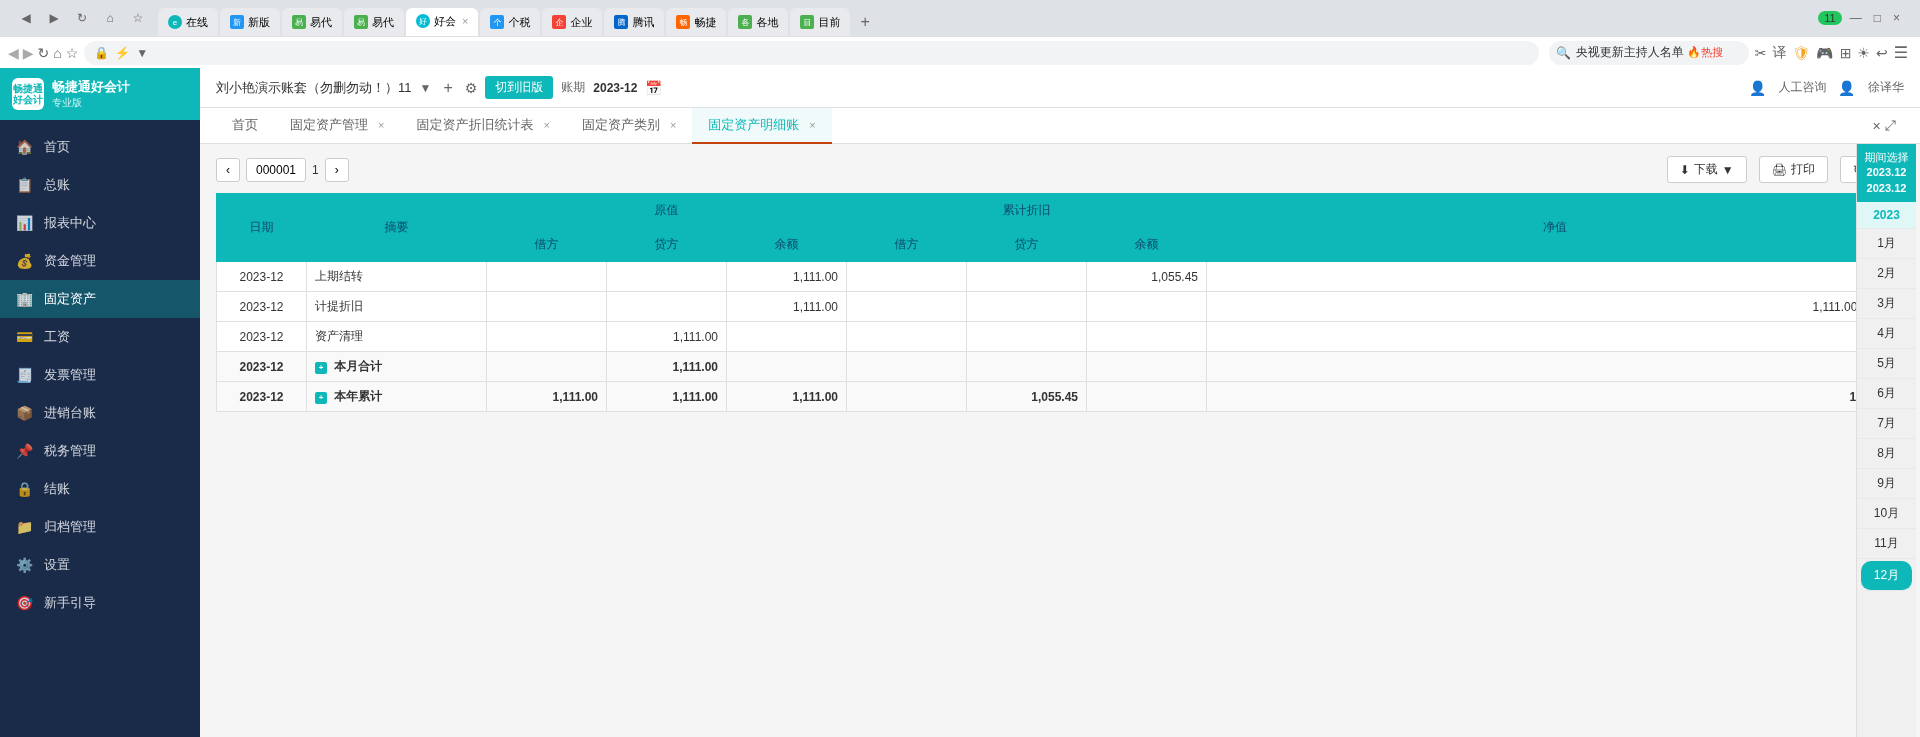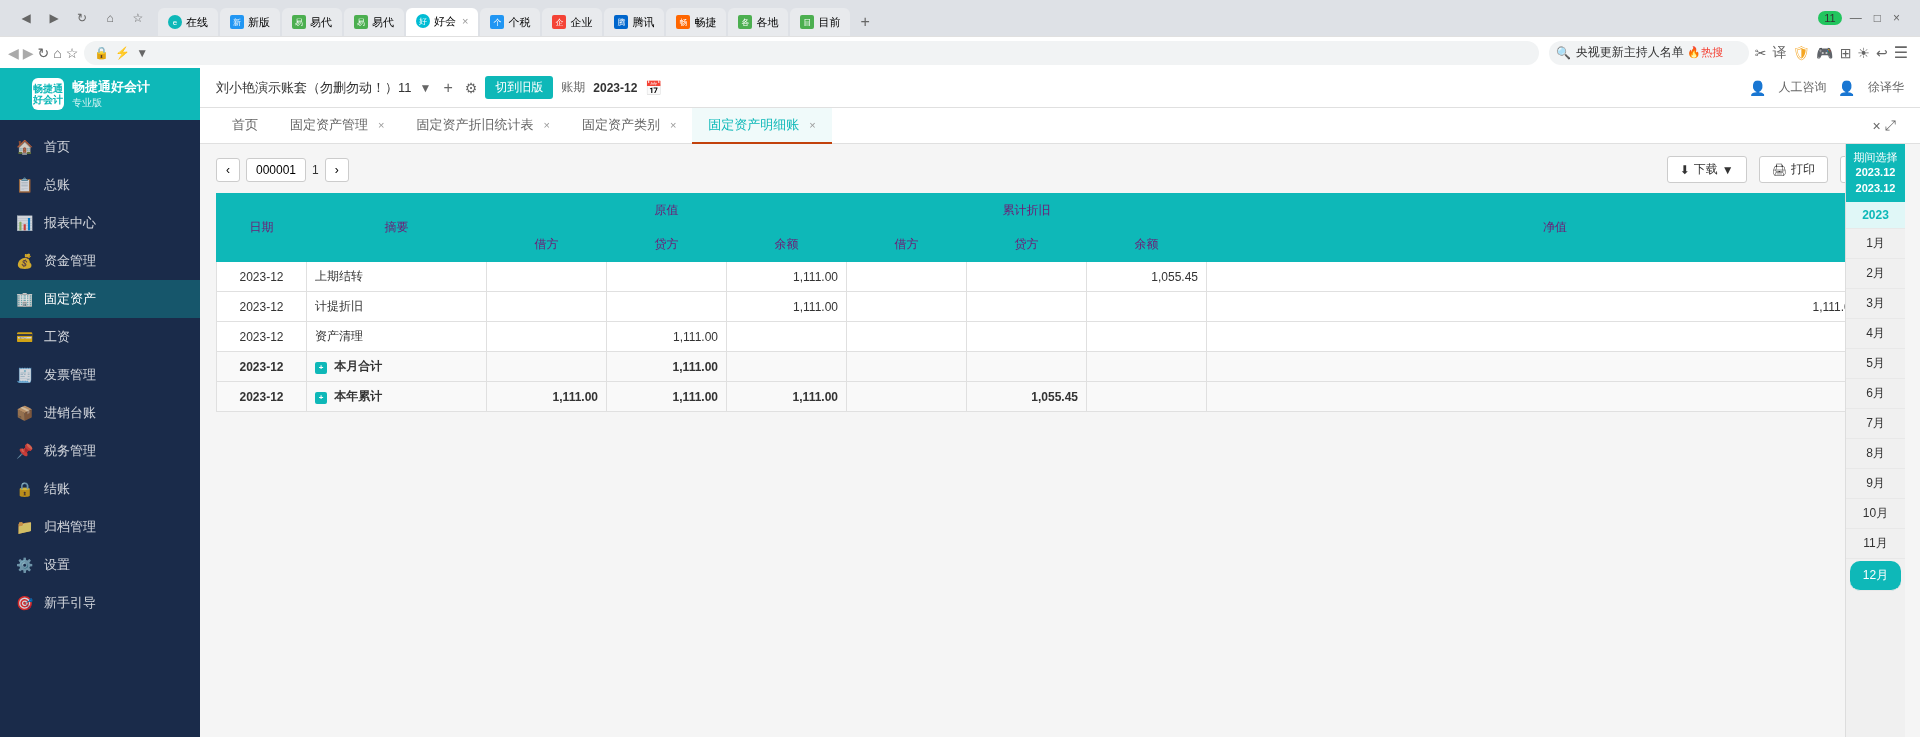--- a/index.html
+++ b/index.html
@@ -7,21 +7,21 @@
 
     
     .browser-chrome { background: #dee1e6; height: 68px; }
 
     
     .app-container { display: flex; height: calc(737px - 68px); }
 
     
     .sidebar { width: 200px; background: #1a2b4a; display: flex; flex-direction: column; color: #fff; flex-shrink: 0; }
     .sidebar-header { background: #0eb8b8; padding: 10px 12px; display: flex; align-items: center; gap: 8px; }
-    .sidebar-logo { width: 32px; height: 32px; background: #fff; border-radius: 6px; display: flex; align-items: center; justify-content: center; margin-left: 20px; }
+    .sidebar-logo { width: 32px; height: 32px; background: #fff; border-radius: 6px; display: flex; align-items: center; justify-content: center; }
     .sidebar-logo-text { font-size: 10px; color: #0eb8b8; font-weight: bold; line-height: 1.1; text-align: center; }
 
     .sidebar-nav { flex: 1; padding: 8px 0; }
     .nav-item { display: flex; align-items: center; padding: 10px 16px; gap: 10px; cursor: pointer; color: rgba(255,255,255,0.8); font-size: 13px; }
     .nav-item.active { background: rgba(14,184,184,0.3); color: #fff; }
     .nav-item .nav-icon { width: 18px; height: 18px; display: flex; align-items: center; justify-content: center; font-size: 14px; }
 
     
     .main-content { flex: 1; background: #f5f5f5; display: flex; flex-direction: column; overflow: hidden; }
 
@@ -40,28 +40,28 @@
     
     .nav-pagination { display: flex; align-items: center; justify-content: space-between; margin-bottom: 10px; }
     .pagination-left { display: flex; align-items: center; gap: 6px; }
     .pagination-btn { width: 24px; height: 24px; border: 1px solid #ccc; background: #fff; cursor: pointer; display: flex; align-items: center; justify-content: center; border-radius: 3px; font-size: 12px; }
     .pagination-input { width: 60px; height: 24px; border: 1px solid #ccc; text-align: center; font-size: 12px; border-radius: 3px; }
     .pagination-right { display: flex; align-items: center; gap: 12px; }
     .action-btn { display: flex; align-items: center; gap: 4px; padding: 4px 12px; border: 1px solid #ccc; background: #fff; cursor: pointer; border-radius: 3px; font-size: 12px; color: #333; }
 
     
     .data-table { width: 100%; border-collapse: collapse; background: #fff; }
-    .data-table th { background: #0eb8b8; color: #701a75; padding: 8px 6px; text-align: center; font-size: 12px; font-weight: normal; border: 1px solid #0eb8b8; }
+    .data-table th { background: #0eb8b8; color: #0c4a6e; padding: 8px 6px; text-align: center; font-size: 12px; font-weight: normal; border: 1px solid #0eb8b8; }
     .data-table td { padding: 6px 8px; text-align: center; border: 1px solid #e0e0e0; font-size: 12px; color: #333; }
     .data-table .text-left { text-align: left; }
     .data-table .text-right { text-align: right; }
     .data-table .summary-row td { background: #f9f9f9; font-weight: bold; }
 
     
-    .period-panel { position: absolute; right: 15px; top: 0; bottom: 0; width: 60px; background: #f0f0f0; border-left: 1px solid #ddd; display: flex; flex-direction: column; }
+    .period-panel { position: absolute; right: 4px; top: 0; bottom: 0; width: 60px; background: #f0f0f0; border-left: 1px solid #ddd; display: flex; flex-direction: column; }
     .period-panel-header { background: #0eb8b8; color: #fff; text-align: center; padding: 6px 4px; font-size: 11px; line-height: 1.4; }
     .period-list { flex: 1; overflow-y: auto; }
     .period-item { padding: 6px 4px; text-align: center; font-size: 12px; color: #333; cursor: pointer; border-bottom: 1px solid #e8e8e8; }
     .period-item.active { background: #0eb8b8; color: #fff; border-radius: 10px; margin: 2px 4px; }
 
     .main-wrapper { flex: 1; display: flex; position: relative; overflow: hidden; }
     .table-area { flex: 1; overflow: auto; }
     .badge-2023 { background: #0eb8b8; color: #fff; font-size: 10px; padding: 1px 4px; border-radius: 2px; margin-left: 4px; }
 
     .green-square { width: 12px; height: 12px; background: #0eb8b8; border-radius: 2px; display: inline-flex; align-items: center; justify-content: center; color: #fff; font-size: 8px; margin-right: 4px; }

